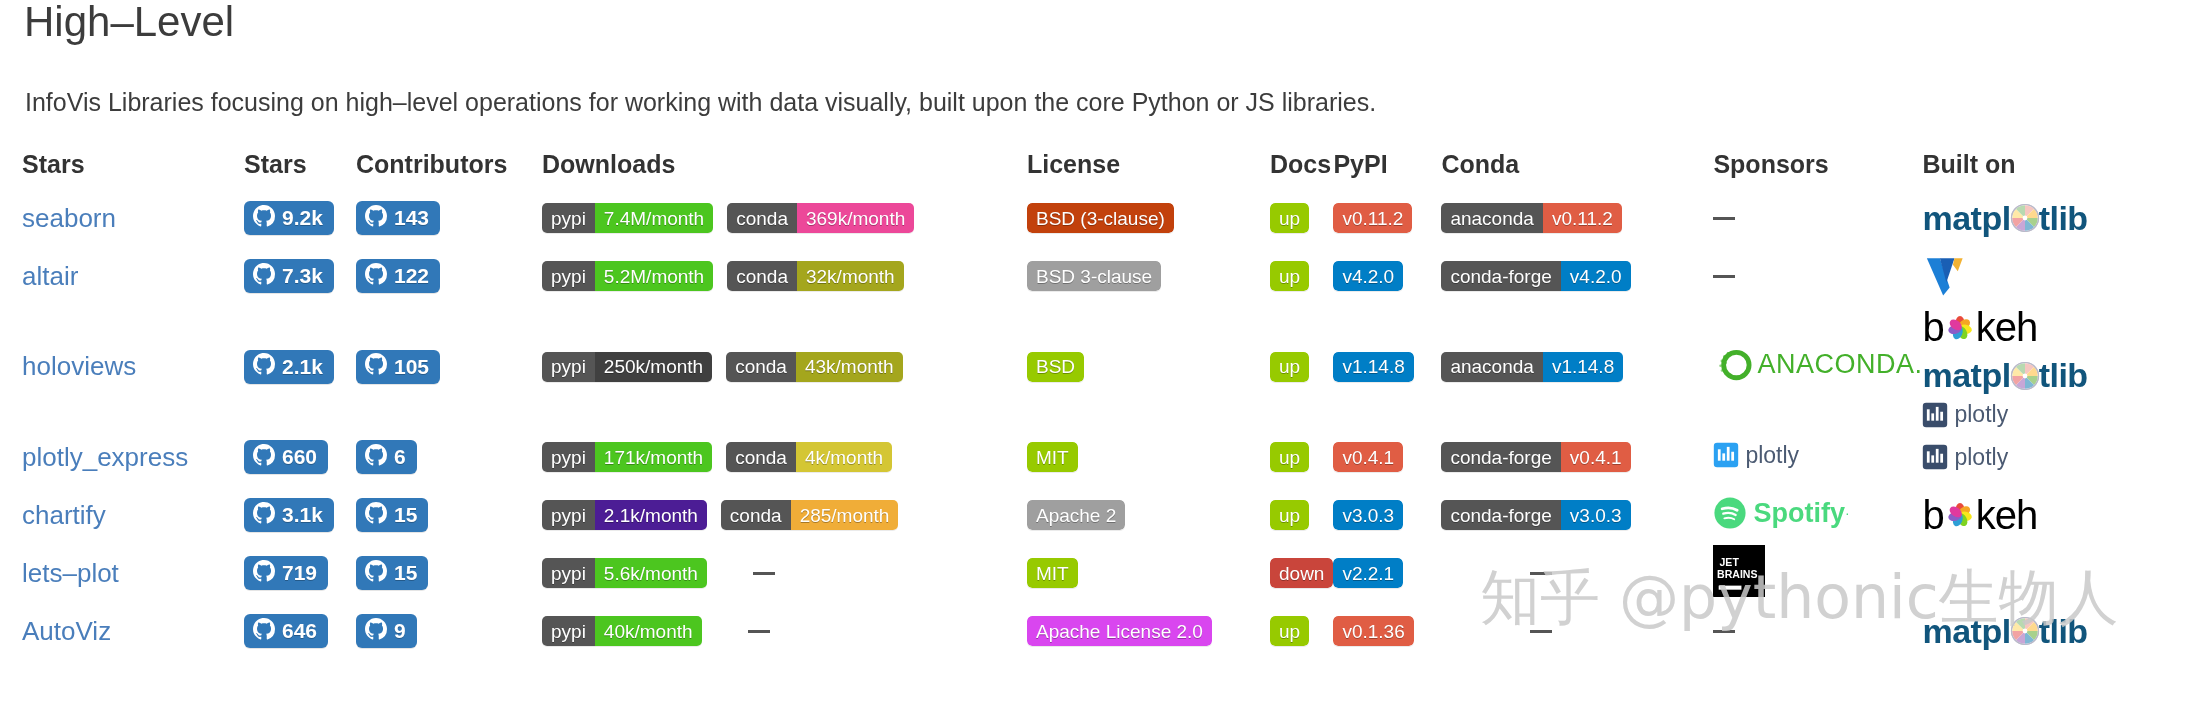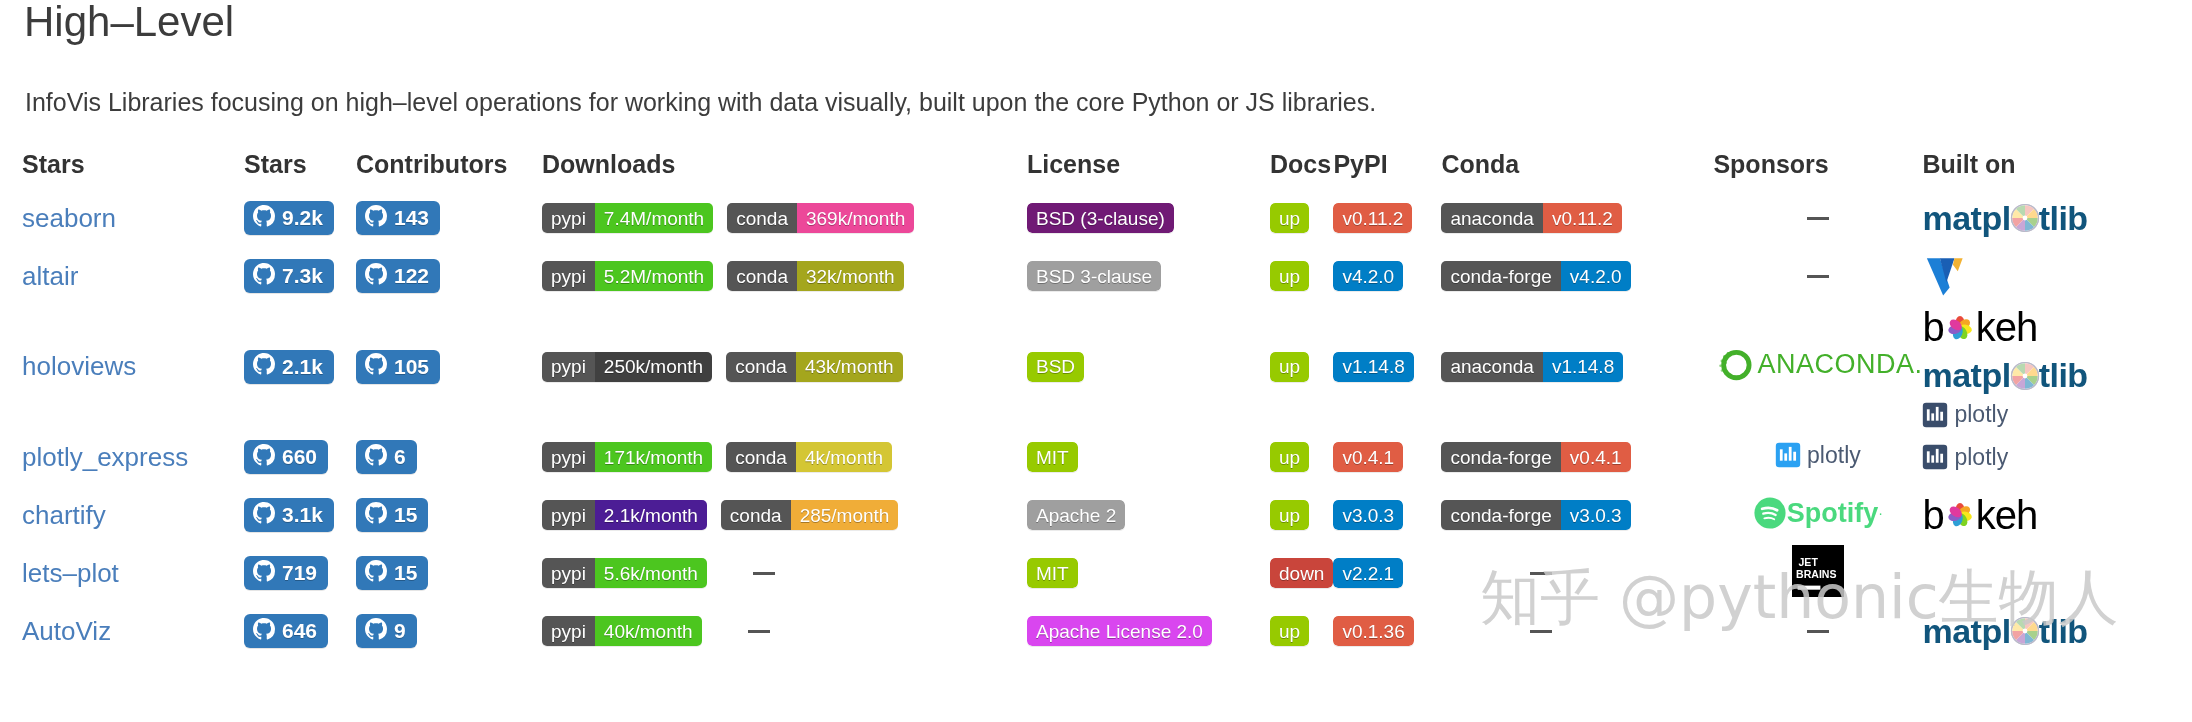--- a/index.html
+++ b/index.html
@@ -85,21 +85,21 @@
     vertical-align:middle;
     margin-right:8px;
     box-shadow:0 1px 0 rgba(0,0,0,.1);
   }
   .gh svg{flex:0 0 auto;}
 
   .dash{
     display:inline-block;width:22px;height:3px;background:#555;
     vertical-align:middle;
   }
-  .cell-center{text-align:center;}
+  .cell-center{}
 
   
   .logo-wrap{display:flex;flex-direction:column;gap:6px;align-items:flex-start;}
   .logo{display:inline-flex;align-items:center;}
 
   .wm{
     position:absolute;
     left:1480px;top:558px;
     font-size:60px;color:#c9c9c9;
     font-family:"DejaVu Sans",sans-serif;
@@ -159,21 +159,21 @@
               <span>143</span>
             </span></td>
           <td><span class="badge">
               <span class="seg left">pypi</span>
               <span class="seg" style="background:#4cc61f">7.4M/month</span>
             </span><span style="display:inline-block;width:14px"></span><span class="badge">
               <span class="seg left">conda</span>
               <span class="seg" style="background:#ec4899">369k/month</span>
             </span></td>
           <td><span class="badge solo">
-              <span class="seg" style="background:#701a75">BSD (3-clause)</span>
+              <span class="seg" style="background:#c2410c">BSD (3-clause)</span>
             </span></td>
           <td><span class="badge solo">
               <span class="seg" style="background:#97ca00">up</span>
             </span></td>
           <td><span class="badge solo">
               <span class="seg" style="background:#e05d44">v0.11.2</span>
             </span></td>
           <td><span class="badge">
               <span class="seg left">anaconda</span>
               <span class="seg" style="background:#e05d44">v0.11.2</span>
@@ -432,21 +432,21 @@
               <span class="seg left">conda-forge</span>
               <span class="seg" style="background:#007ec6">v3.0.3</span>
             </span></td>
           <td class="cell-center"><span class="logo">
               <svg width="34" height="34" viewBox="0 0 48 48">
                 <circle cx="24" cy="24" r="22" fill="#4ad97e"></circle>
                 <path d="M13 18c7-2 15-1.5 21 2" stroke="#fff" stroke-width="4" fill="none" stroke-linecap="round"></path>
                 <path d="M14.5 25c6-1.7 12.5-1.2 17.5 1.8" stroke="#fff" stroke-width="3.2" fill="none" stroke-linecap="round"></path>
                 <path d="M16 31.5c5-1.3 10-1 14 1.3" stroke="#fff" stroke-width="2.6" fill="none" stroke-linecap="round"></path>
               </svg>
-              <span style="font-size:27px;color:#4ad97e;margin-left:0;font-weight:600;">Spotify</span>
+              <span style="font-size:27px;color:#4ad97e;margin-left:6px;font-weight:600;">Spotify</span>
               <span style="font-size:14px;color:#4ad97e;">·</span>
             </span></td>
           <td>
             <div class="logo-wrap">
               <span class="logo" style="font-size:40px;font-weight:400;color:#000;display:inline-flex;align-items:center;letter-spacing:-1px;">b<svg width="30" height="30" viewBox="0 0 40 40" style="margin:0 1px;">
                   <g transform="translate(20,20)">
                     <ellipse rx="6" ry="9" cx="0" cy="-7" fill="#e94b3c" transform="rotate(0)"></ellipse>
                     <ellipse rx="6" ry="9" cx="0" cy="-7" fill="#f5a623" transform="rotate(51)"></ellipse>
                     <ellipse rx="6" ry="9" cx="0" cy="-7" fill="#f8e71c" transform="rotate(102)"></ellipse>
                     <ellipse rx="6" ry="9" cx="0" cy="-7" fill="#7ed321" transform="rotate(153)"></ellipse>

